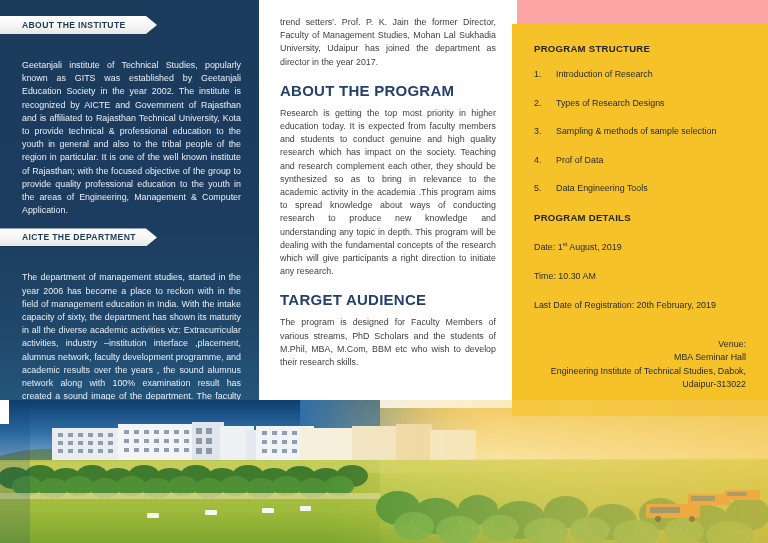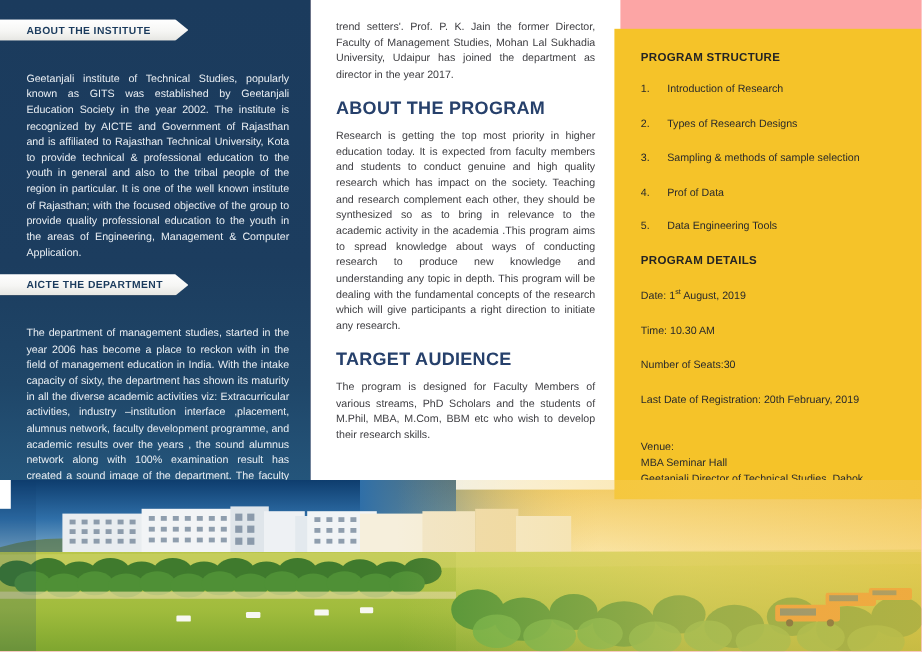--- a/index.html
+++ b/index.html
@@ -57,21 +57,21 @@
 
   
   .yel-wrap{padding:19px 22px 0 22px;color:#2b2b2b;}
   .yel-head{font-size:9.6px;font-weight:bold;letter-spacing:.25px;color:#242424;margin:0 0 14px 0;}
   .yel-head.second{margin:18px 0 15px 0;}
   .yel-list{list-style:none;margin:0;padding:0;}
   .yel-list li{display:flex;font-size:8.9px;line-height:12px;margin-bottom:16.5px;color:#2a2a2a;}
   .yel-list li .num{width:22px;flex:0 0 22px;}
   .yel-detail{font-size:8.9px;line-height:12px;margin:0 0 17px 0;color:#2a2a2a;}
   .yel-detail sup{font-size:6px;vertical-align:super;}
-  .venue-block{text-align:left;margin-top:27px;font-size:8.9px;line-height:13.4px;color:#2a2a2a;}
+  .venue-block{text-align:right;margin-top:27px;font-size:8.9px;line-height:13.4px;color:#2a2a2a;}
   .venue-block .vb-strong{font-weight:normal;}
 
   
   .photo{position:absolute;left:0;top:400px;width:768px;height:143px;overflow:hidden;}
   .photo svg{display:block;width:768px;height:143px;}
 
   
   .notch{position:absolute;left:0;top:400px;width:9px;height:24px;background:#ffffff;}
 </style>
 </head>
@@ -137,27 +137,26 @@
           <span class="num">5.</span>
           <span>Data Engineering Tools</span>
         </li>
       </ul>
 
       <div class="yel-head second">PROGRAM DETAILS</div>
 
       <p class="yel-detail"><span>Date: 1</span><sup>st</sup><span> August, 2019</span></p>
 
       <p class="yel-detail">Time: 10.30 AM</p>
-      <p class="yel-detail">Number of Seats:30</p>
       <p class="yel-detail">Last Date of Registration: 20th February, 2019</p>
 
       <div class="venue-block">
         <div>Venue:</div>
         <div class="vb-strong">MBA Seminar Hall</div>
-        <div>Geetanjali Director of Technical Studies, Dabok,</div>
+        <div>Engineering Institute of Technical Studies, Dabok,</div>
         <div>Udaipur-313022</div>
       </div>
     </div>
   </div>
 
   <div class="photo">
     <svg viewBox="0 0 768 143" preserveAspectRatio="none">
       <defs>
         <linearGradient id="skyL" x1="0" y1="0" x2="0" y2="1">
           <stop offset="0%" stop-color="#0e3d6e"></stop>

